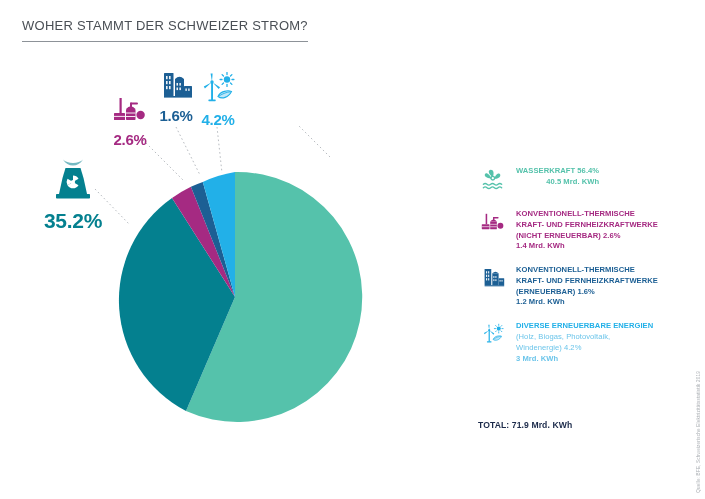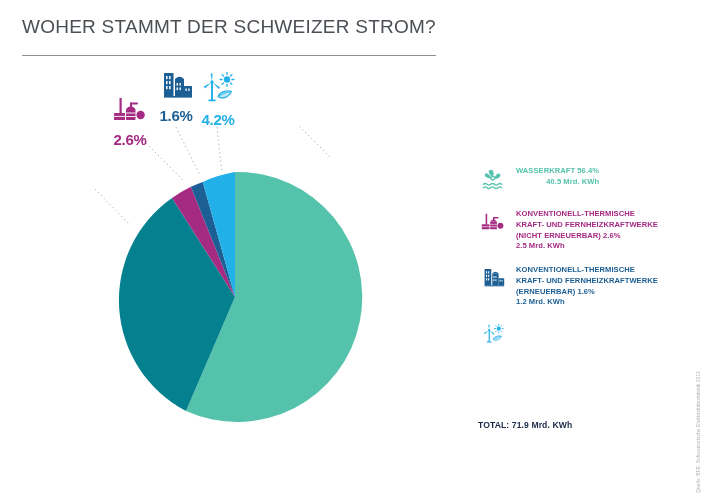--- a/index.html
+++ b/index.html
@@ -19,26 +19,26 @@
     background: #ffffff;
   }
 
   
   #title-block {
     position: absolute;
     left: 22px;
     top: 16px;
   }
   #page-title {
-    font-size: 19px;
+    font-size: 13px;
     letter-spacing: 0.25px;
     color: #4a4f55;
     font-weight: 400;
     white-space: nowrap;
-    padding-bottom: 17px;
+    padding-bottom: 8px;
     border-bottom: 1px solid #8d9298;
     display: inline-block;
   }
 
   
   #chart-area {
     position: absolute;
     left: 0;
     top: 55px;
     width: 470px;
@@ -150,20 +150,39 @@
 
         <path fill="#a52a82" d="M 235 242 L 172.00 143.00 A 125 125 0 0 1 190.90 131.70 Z"></path>
 
         <path fill="#1c5f94" d="M 235 242 L 190.90 131.70 A 125 125 0 0 1 202.80 126.90 Z"></path>
 
         <path fill="#22b0e8" d="M 235 242 L 202.80 126.90 A 125 125 0 0 1 235 117 Z"></path>
       </g>
     </svg>
 
 
+    <div class="callout" style="left:18px; top:100px; width:110px;">
+      <span class="cl-icon">
+        <svg width="52" height="48" viewBox="0 0 52 48">
+          <g fill="#04808f">
+            <path d="M26 8 C22 8 18 6.5 16 4.5 C18.5 8.5 22 10.5 26 10.5 C30 10.5 33.5 8.5 36 4.5 C34 6.5 30 8 26 8 Z" opacity="0.55"></path>
+            <path d="M18.5 13 L33.5 13 L36.5 23 L40 39 L12 39 L15.5 23 Z"></path>
+            <rect x="9" y="39" width="34" height="4.6" rx="0.8"></rect>
+          </g>
+          <g fill="#ffffff">
+            <circle cx="26" cy="27" r="2.1"></circle>
+            <path d="M26 27 L26 20.6 A6.4 6.4 0 0 1 31.5 23.8 Z"></path>
+            <path d="M26 27 L31.5 30.2 A6.4 6.4 0 0 1 20.5 30.2 Z"></path>
+            <path d="M26 27 L20.5 23.8 A6.4 6.4 0 0 1 26 20.6 Z" opacity="0"></path>
+            <path d="M26 27 L20.5 30.2 A6.4 6.4 0 0 1 20.5 23.8 Z"></path>
+          </g>
+        </svg>
+      </span>
+      <span class="cl-pct" style="color:#04808f;">35.2%</span>
+    </div>
 
     <div class="callout small" style="left:90px; top:38px; width:80px;">
       <span class="cl-icon">
         <svg width="40" height="32" viewBox="0 0 40 32">
           <g fill="#a52a82">
             <rect x="9.5" y="5" width="2.2" height="15"></rect>
             <rect x="4" y="20" width="11" height="7" rx="0.6"></rect>
             <rect x="16" y="16" width="9.5" height="11" rx="0.8"></rect>
             <path d="M16 16 q4.7 -5.4 9.5 0 Z"></path>
             <rect x="20" y="9.6" width="8" height="2" rx="1"></rect>
@@ -285,21 +304,21 @@
             <line x1="4" y1="23.4" x2="15" y2="23.4"></line>
             <line x1="16" y1="20" x2="25.5" y2="20"></line>
             <line x1="16" y1="23.5" x2="25.5" y2="23.5"></line>
           </g>
         </svg>
       </span>
       <span class="legend-text" style="color:#a52a82;">
         <span class="legend-title">KONVENTIONELL-THERMISCHE</span><br>
         <span class="legend-title">KRAFT- UND FERNHEIZKRAFTWERKE</span><br>
         <span class="legend-title">(NICHT ERNEUERBAR) 2.6%</span><br>
-        <span class="legend-sub">2.5 Mrd. KWh</span>
+        <span class="legend-sub">1.4 Mrd. KWh</span>
       </span>
     </div>
 
     <div class="legend-item">
       <span class="legend-icon">
         <svg width="28" height="23" viewBox="0 0 40 32">
           <g fill="#1c5f94">
             <rect x="8" y="4" width="9.5" height="23" rx="0.6"></rect>
             <path d="M19 10 L28 10 L28 27 L19 27 Z"></path>
             <path d="M19 10 q4.5 -4.5 9 0 Z"></path>
@@ -349,20 +368,26 @@
             <line x1="36" y1="8.5" x2="37.9" y2="8.5"></line>
             <line x1="26.1" y1="3.6" x2="27.5" y2="5"></line>
             <line x1="34.5" y1="12" x2="35.9" y2="13.4"></line>
             <line x1="26.1" y1="13.4" x2="27.5" y2="12"></line>
             <line x1="34.5" y1="5" x2="35.9" y2="3.6"></line>
           </g>
           <path d="M22 25.5 C24.5 20 32 19 35.5 20.5 C32.5 26.5 26 28.5 22 25.5 Z" fill="#bfe6f8" stroke="#22b0e8" stroke-width="1.1"></path>
           <path d="M23 25 C27 22.5 31 21 34.5 20.8" stroke="#22b0e8" stroke-width="0.9" fill="none"></path>
         </svg>
       </span>
+      <span class="legend-text" style="color:#6cc5ea;">
+        <span class="legend-title" style="color:#22b0e8;">DIVERSE ERNEUERBARE ENERGIEN</span><br>
+        <span class="legend-sub light">(Holz, Biogas, Photovoltaik,</span><br>
+        <span class="legend-sub light">Windenergie) 4.2%</span><br>
+        <span class="legend-sub">3 Mrd. KWh</span>
+      </span>
     </div>
 
   </div>
 
   <div id="legend-total">TOTAL: 71.9 Mrd. KWh</div>
 
   <div id="source-note">Quelle: BFE, Schweizerische Elektrizitätsstatistik 2019</div>
 
 </div>
 

